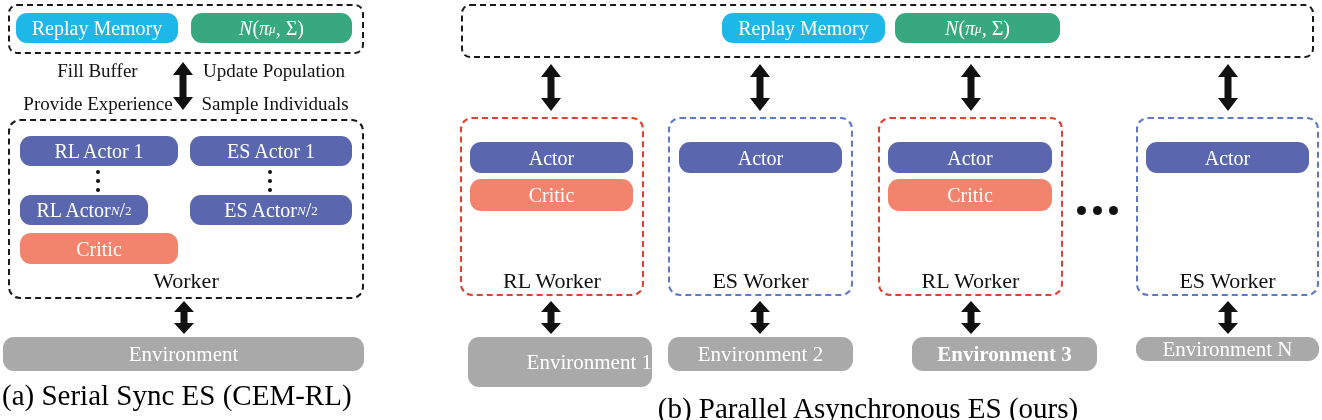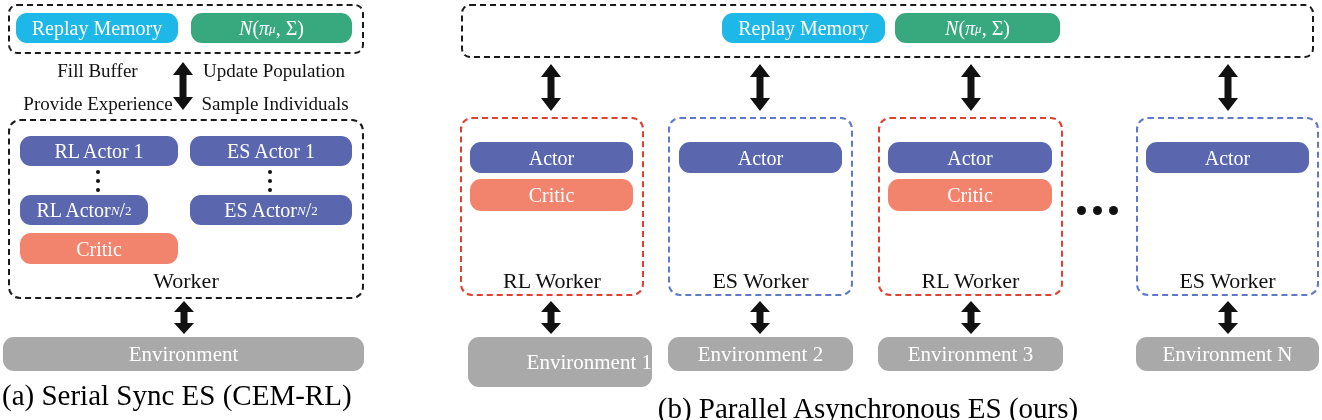--- a/index.html
+++ b/index.html
@@ -206,22 +206,22 @@
         <path d="M13 0 L23 11 L16.5 11 L16.5 22 L23 22 L13 33 L3 22 L9.5 22 L9.5 11 L3 11 Z"></path>
       </svg>
   </div>
 
   <div class="abs chip chip-env" style="left:468px;top:337px;width:184px;height:50px;justify-content:flex-end;">
     <span>Environment 1</span>
   </div>
   <div class="abs chip chip-env" style="left:668px;top:337px;width:185px;height:34px;">
     <span>Environment 2</span>
   </div>
-  <div class="abs chip chip-env" style="left:878px;top:337px;width:185px;height:34px;">
+  <div class="abs chip chip-env" style="left:912px;top:337px;width:185px;height:34px;font-weight:bold;">
     <span>Environment 3</span>
   </div>
-  <div class="abs chip chip-env" style="left:1136px;top:337px;width:183px;height:34px;">
+  <div class="abs chip chip-env" style="left:1136px;top:337px;width:183px;height:24px;">
     <span>Environment N</span>
   </div>
 
   <div class="abs caption" style="left:603px;top:379px;width:530px;text-align:center;margin-top:13px;">(b) Parallel Asynchronous ES (ours)</div>
 
 </div>
 
 </body></html>

